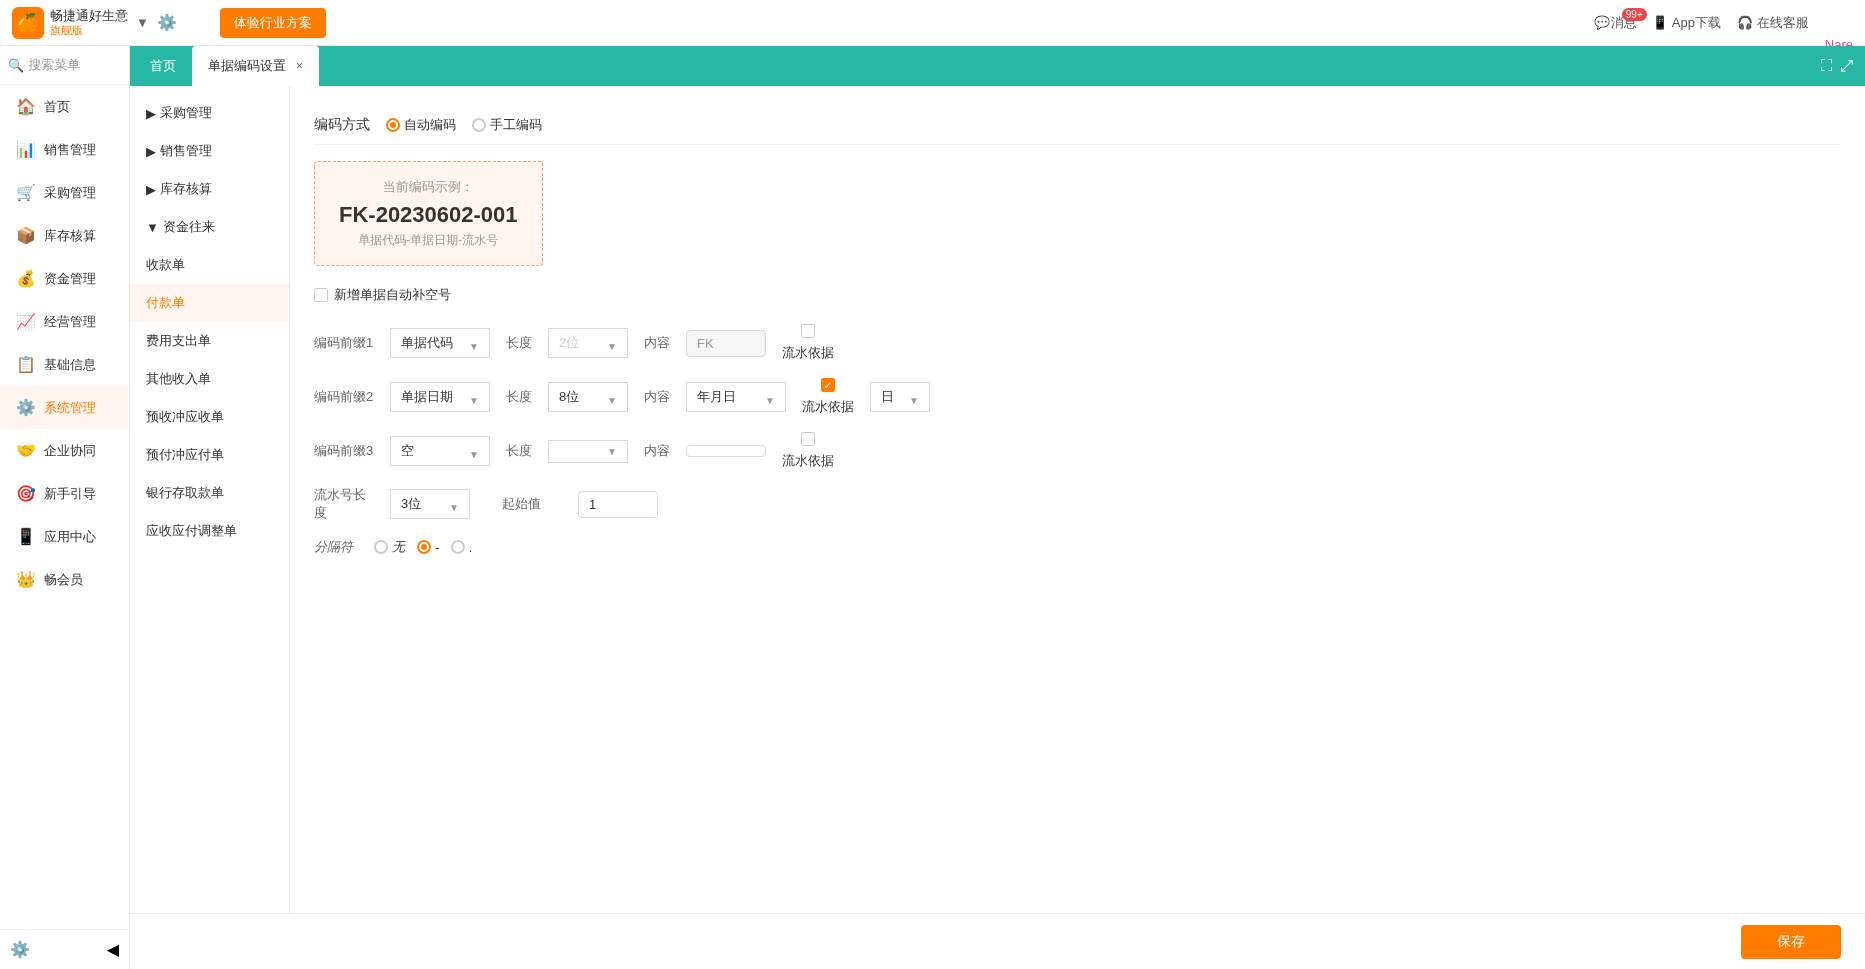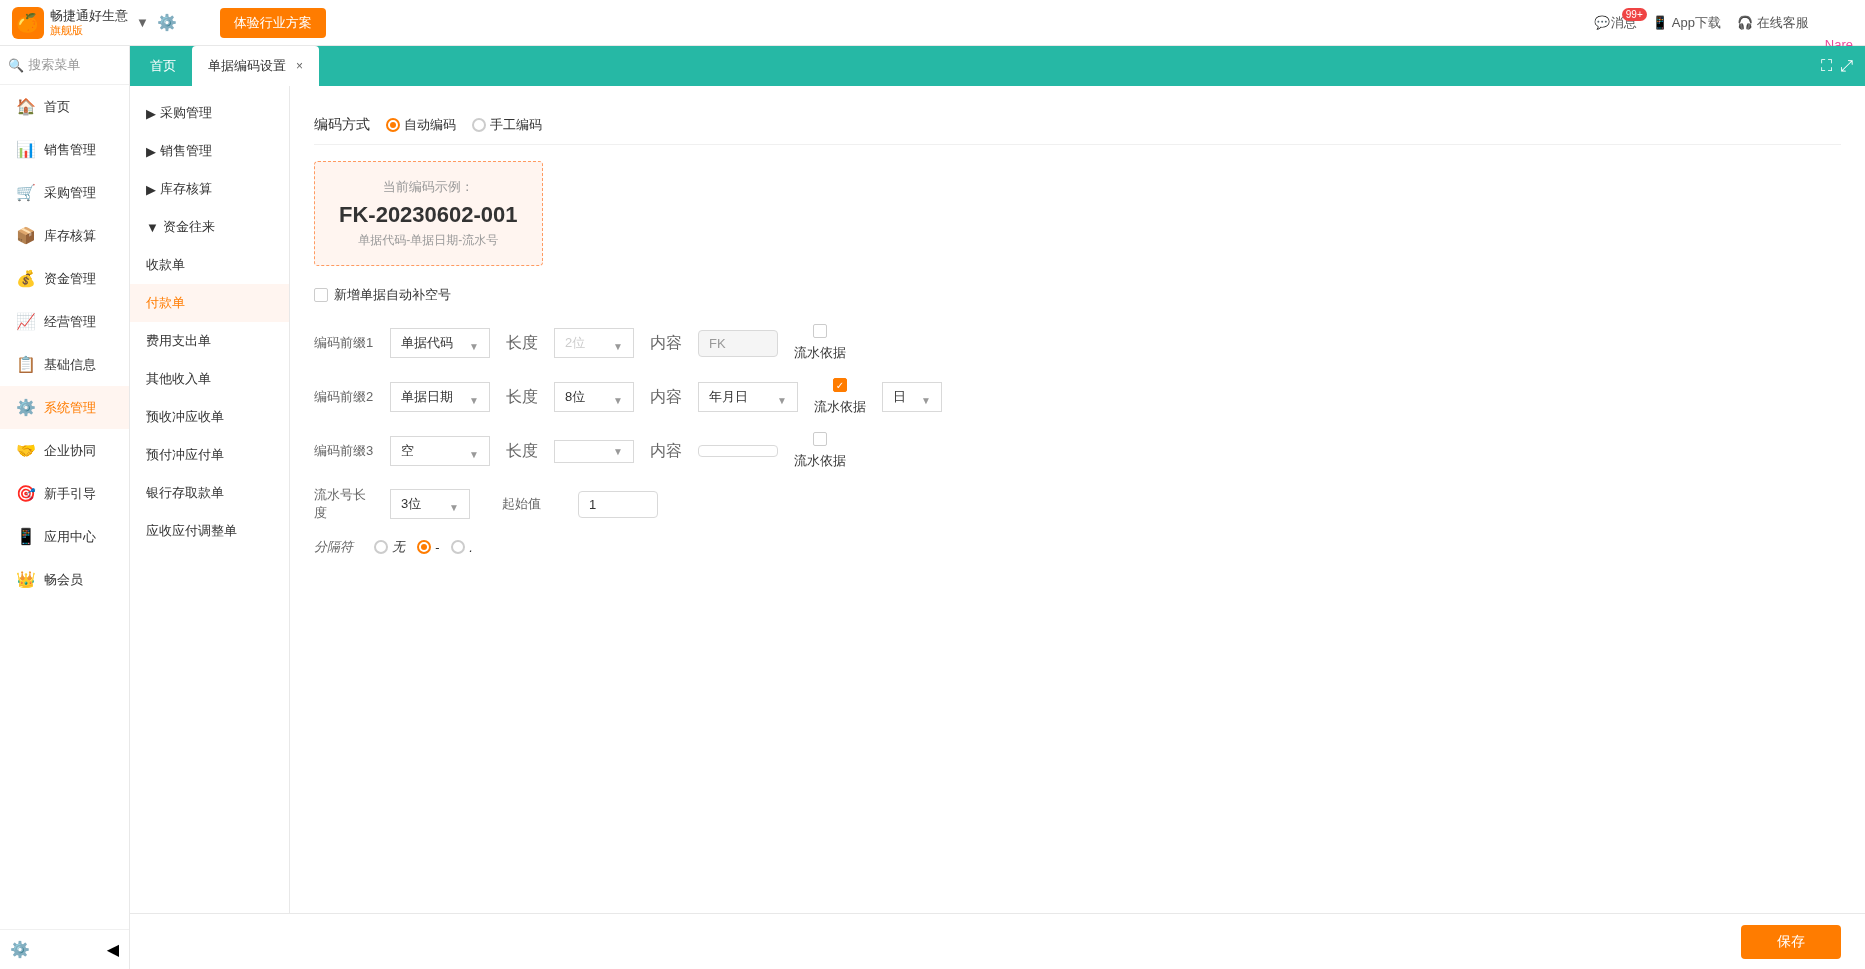--- a/index.html
+++ b/index.html
@@ -86,21 +86,21 @@
     .preview-desc { font-size: 12px; color: #999; margin-top: 4px; }
 
     .checkbox-row { display: flex; align-items: center; gap: 6px; font-size: 13px; color: #333; margin-bottom: 20px; }
     .checkbox-box { width: 14px; height: 14px; border: 1px solid #ccc; border-radius: 2px; display: flex; align-items: center; justify-content: center; cursor: pointer; }
 
     .config-row { display: flex; align-items: center; gap: 16px; margin-bottom: 16px; }
     .config-label { font-size: 13px; color: #666; width: 60px; flex-shrink: 0; }
     .select-box { display: flex; align-items: flex-end; border: 1px solid #d9d9d9; border-radius: 0; padding: 5px 10px; font-size: 13px; color: #333; background: #fff; cursor: pointer; gap: 4px; min-width: 100px; }
     .select-box .arr { font-size: 10px; color: #999; margin-left: auto; }
     .length-select { min-width: 80px; }
-    .content-label { font-size: 16px; color: #666; }
+    .content-label { font-size: 13px; color: #666; }
     .checkbox-inline { display: flex; align-items: center; gap: 6px; font-size: 13px; color: #333; flex-direction: column; }
     .checkbox-checked { width: 14px; height: 14px; border: 1px solid #ff7c00; border-radius: 2px; background: #ff7c00; display: flex; align-items: center; justify-content: center; color: #fff; font-size: 10px; cursor: pointer; }
 
     .serial-row { display: flex; align-items: center; gap: 16px; margin-bottom: 16px; }
     .serial-label { font-size: 13px; color: #666; width: 60px; }
 
     .separator-row { display: flex; align-items: center; margin-bottom: 20px; font-style: italic; }
     .separator-label { font-size: 13px; color: #666; width: 60px; }
     .separator-options { display: flex; align-items: center; gap: 12px; }
     .sep-radio { display: flex; align-items: center; gap: 4px; font-size: 13px; color: #333; cursor: pointer; }

